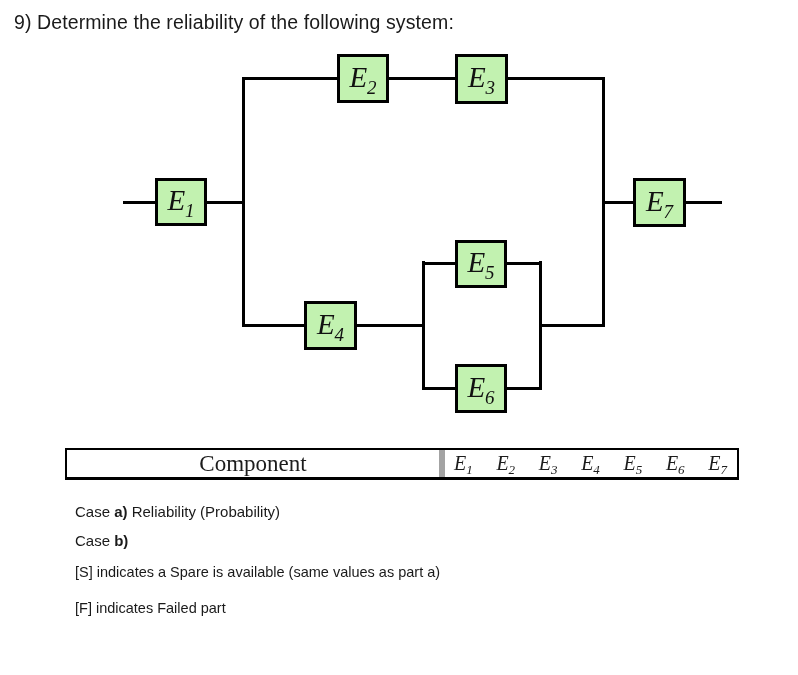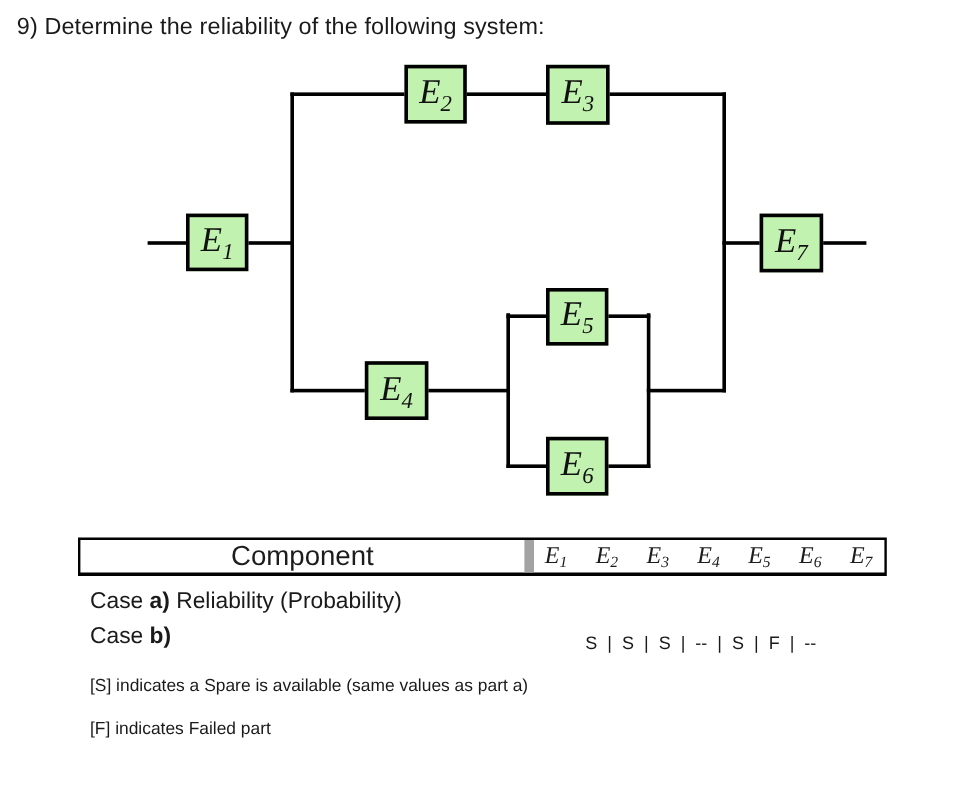--- a/index.html
+++ b/index.html
@@ -11,30 +11,30 @@
   .ln { position:absolute; background:#000; }
   .block { position:absolute; background:#c2f2b0; border:3px solid #000; box-sizing:border-box;
            display:flex; align-items:center; justify-content:center; }
   .bl { font-family:"Liberation Serif", serif; font-style:italic; font-size:29px; line-height:1;
         color:#111; padding-bottom:3px; }
   .bl sub { font-size:19px; font-style:italic; line-height:0; vertical-align:-0.35em; }
 
   
   .thead { position:absolute; left:65px; top:448px; width:674px; height:32px; box-sizing:border-box;
            border:2px solid #000; border-bottom-width:3px; display:flex; background:#fff; }
-  .thead .comp { width:378px; box-sizing:border-box; border-right:8px solid #a3a3a3; display:flex;
-                 align-items:center; justify-content:center; font-family:Liberation Sans, sans-serif;
+  .thead .comp { width:378px; box-sizing:border-box; border-right:6px solid #a3a3a3; display:flex;
+                 align-items:center; justify-content:center; font-family:Liberation Serif, serif;
                  font-size:23px; color:#1c1c1c; }
   .thead .cols { flex:1; display:flex; align-items:center; justify-content:space-between;
                  padding:0 10px 0 9px; font-family:"Liberation Serif", serif; font-style:italic;
                  font-size:20px; color:#1c1c1c; }
   .thead .cols sub { font-size:13px; font-style:italic; line-height:0; vertical-align:-0.3em; }
 
   
-  .rlabel { position:absolute; left:75px; font-size:19px; white-space:pre; }
+  .rlabel { position:absolute; left:75px; font-size:15px; white-space:pre;margin-top:12px; }
   .rlabel b { font-weight:bold; }
   .rvalues { position:absolute; font-size:15px; white-space:pre; }
   .rv-a { left:443px; width:296px; top:491px; text-align:right; }
   .rv-b { left:443px; width:282px; top:528px; text-align:center; }
   .note { position:absolute; left:75px; font-size:14.5px; }
 </style>
 </head>
 <body>
 
 <div class="page">
@@ -96,18 +96,17 @@
       <span><span>E</span><sub>4</sub></span>
       <span><span>E</span><sub>5</sub></span>
       <span><span>E</span><sub>6</sub></span>
       <span><span>E</span><sub>7</sub></span>
     </div>
   </div>
 
   <div class="rlabel" style="top:491px"><span>Case </span><b>a)</b><span> Reliability (Probability)</span></div>
 
   <div class="rlabel" style="top:520px"><span>Case </span><b>b)</b><span></span></div>
-  <div class="rvalues rv-b">S  |  S  |  S  |  --  |  S  |  F  |  --</div>
 
   <div class="note" style="top:564px">[S] indicates a Spare is available (same values as part a)</div>
   <div class="note" style="top:600px">[F] indicates Failed part</div>
 
 </div>
 
 </body></html>

